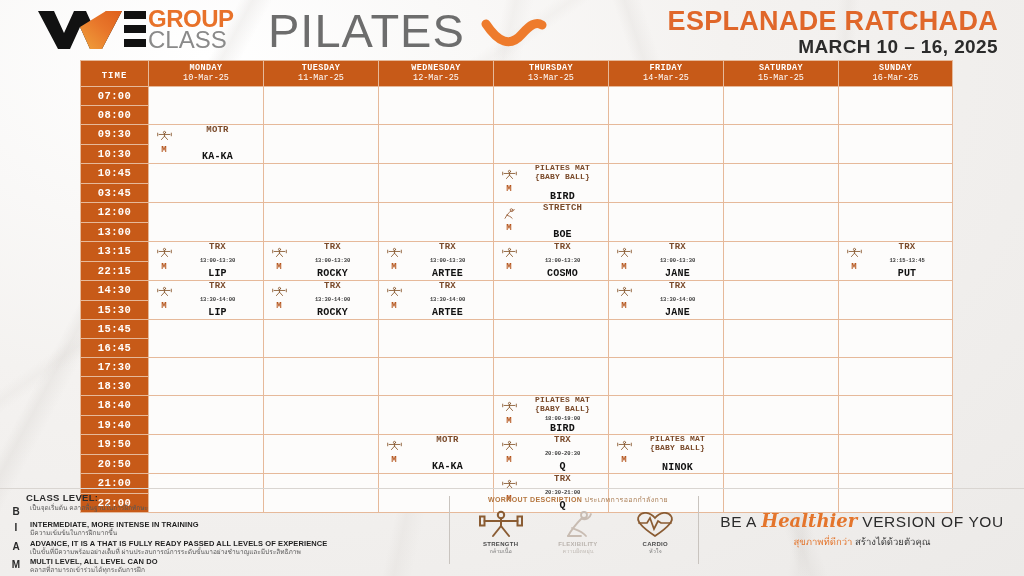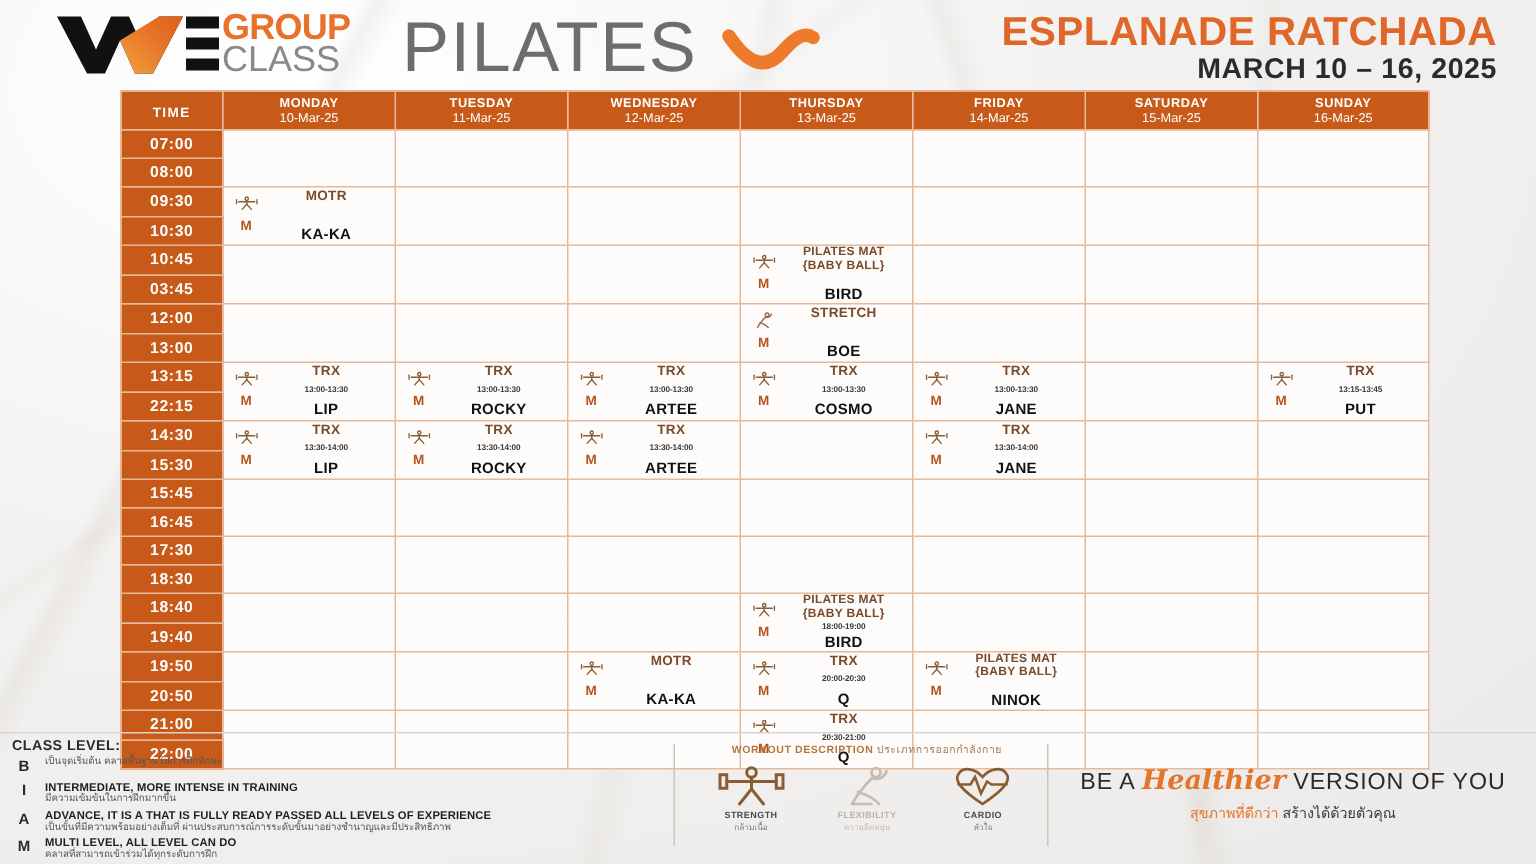--- a/index.html
+++ b/index.html
@@ -45,21 +45,21 @@
   .loc-title {
     position: absolute; right: 26px; top: 6px;
     font-size: 27px; font-weight: bold; color: #e0672a; letter-spacing: 0.3px;
   }
   .loc-date {
     position: absolute; right: 26px; top: 36px;
     font-size: 19px; font-weight: bold; color: #2b2b2b; letter-spacing: 0.4px;
   }
 
   
-  .sched { position: absolute; left: 80px; top: 60px; width: 756px; }
+  .sched { position: absolute; left: 80px; top: 60px; width: 756px; font-family: Liberation Mono, monospace; }
   table.grid { border-collapse: collapse; width: 872px; table-layout: fixed; }
   table.grid td, table.grid th { border: 1px solid #e6b99a; padding: 0; }
   .hdr th {
     background: #c75a18; color: #ffffff; height: 26px; vertical-align: middle;
     border: 1px solid #c75a18;
   }
   .hdr .dayname { font-size: 8.5px; font-weight: bold; letter-spacing: 0.4px; display:block; line-height: 1.15; }
   .hdr .daydate { font-size: 8.5px; font-weight: normal; display:block; line-height: 1.15; }
   .hdr .timehdr { font-size: 9px; font-weight: bold; letter-spacing: 1px; }
 
@@ -97,21 +97,21 @@
     font-size: 10px; font-weight: bold; color: #111111; letter-spacing: 0.2px;
   }
   .cls.twoline .sub { top: 19px; font-size: 5.5px; }
   .cls.twoline .inst { bottom: 0px; }
 
   
   .footer { position: absolute; left: 0; top: 488px; width: 1024px; height: 88px; }
   .fdivider { position: absolute; left: 0; top: 0; width: 1024px; height: 1px; background: #d9d5d1; }
 
   .levels { position: absolute; left: 8px; top: 4px; width: 440px; }
-  .levels .ttl { font-size: 9.5px; font-weight: bold; color: #2a2a2a; letter-spacing: 0.3px; }
+  .levels .ttl { font-size: 9.5px; font-weight: bold; color: #2a2a2a; letter-spacing: 0.3px; margin-left: 18px; }
   .lvl-row { position: relative; margin-top: 1px; min-height: 15px; }
   .lvl-row .k {
     position: absolute; left: 0; top: 2px; width: 16px; text-align: center;
     font-size: 10px; font-weight: bold; color: #2a2a2a;
   }
   .lvl-row .en { margin-left: 22px; font-size: 7.5px; font-weight: bold; color: #1f1f1f; letter-spacing: 0.1px; line-height: 1.25; }
   .lvl-row .th { margin-left: 22px; font-size: 6.5px; color: #555555; line-height: 1.25; }
 
   .vline1 { position: absolute; left: 449px; top: 8px; width: 1px; height: 68px; background: #c9c4bf; }
   .vline2 { position: absolute; left: 698px; top: 8px; width: 1px; height: 68px; background: #c9c4bf; }

